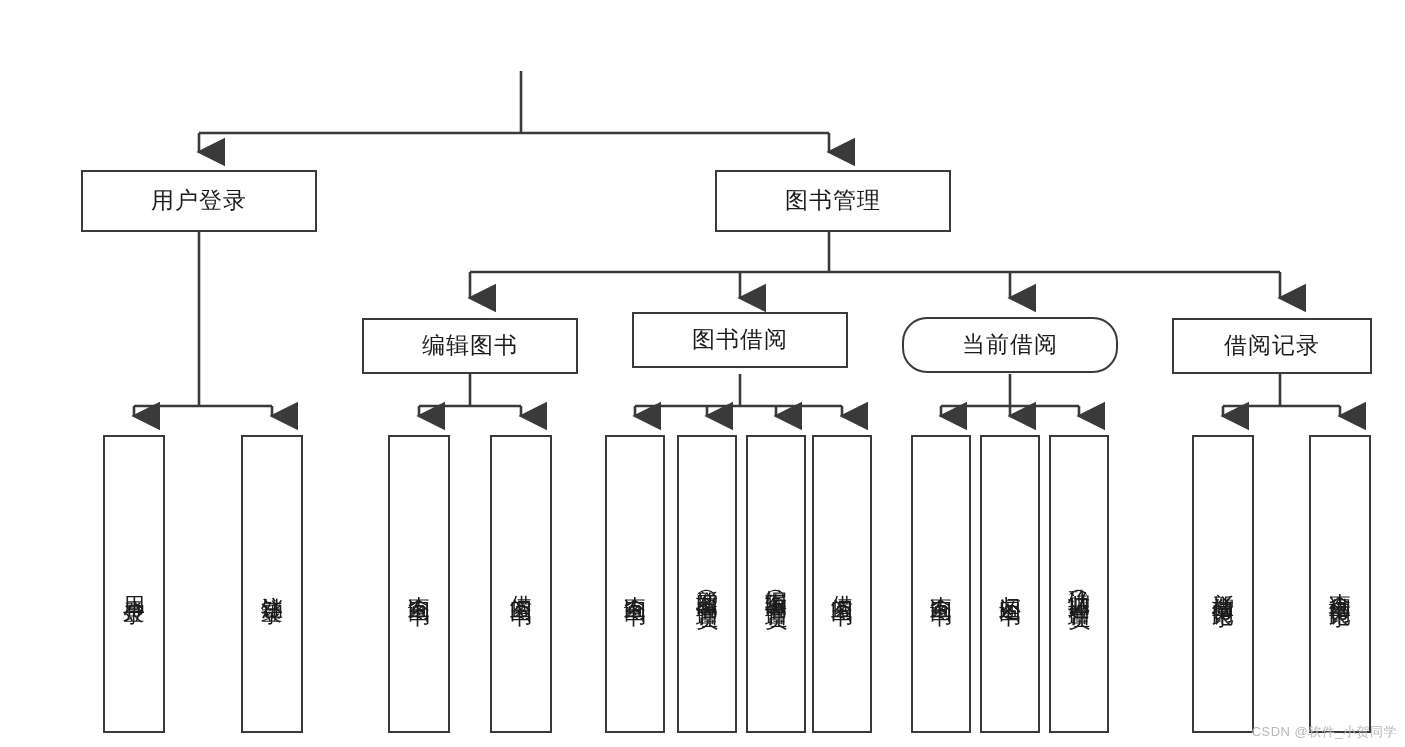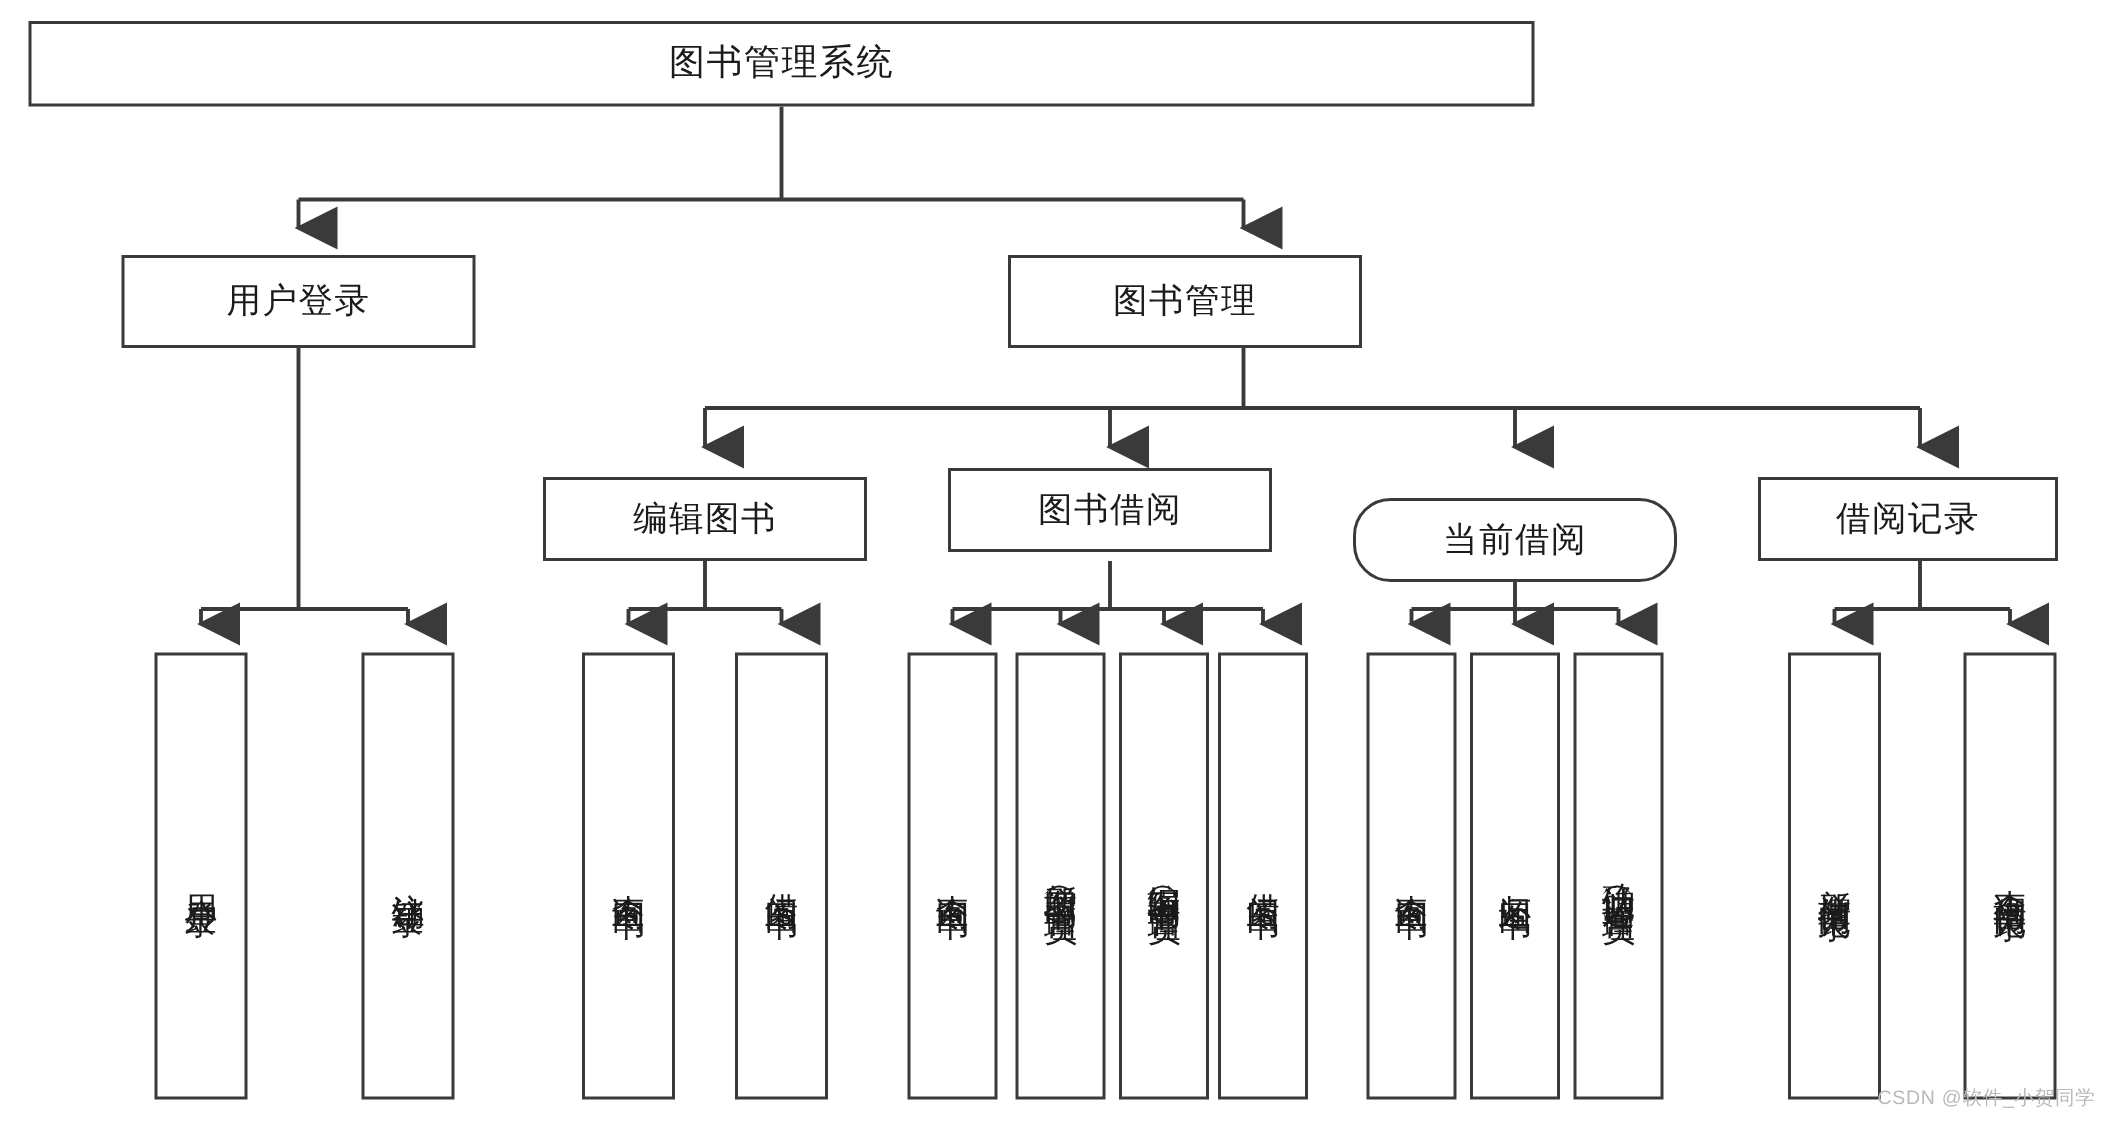--- a/index.html
+++ b/index.html
@@ -120,38 +120,35 @@
       <path d="M 1010 406 L 1010 416" marker-end="url(#arw)"></path>
       <path d="M 1079 406 L 1079 416" marker-end="url(#arw)"></path>
 
       <path d="M 1280 374 L 1280 406"></path>
       <path d="M 1223 406 L 1340 406"></path>
       <path d="M 1223 406 L 1223 416" marker-end="url(#arw)"></path>
       <path d="M 1340 406 L 1340 416" marker-end="url(#arw)"></path>
     </g>
   </svg>
 
-  <div class="node h root" style="left:19px; top:14px; width:1004px; height:57px;">
-    <span class="label">图书管理系统</span>
-  </div>
 
   <div class="node h" style="left:81px; top:170px; width:236px; height:62px;">
     <span class="label">用户登录</span>
   </div>
-  <div class="node h" style="left:672px; top:170px; width:236px; height:62px;">
+  <div class="node h" style="left:715px; top:170px; width:236px; height:62px;">
     <span class="label">图书管理</span>
   </div>
 
   <div class="node h" style="left:362px; top:318px; width:216px; height:56px;">
     <span class="label">编辑图书</span>
   </div>
   <div class="node h" style="left:632px; top:312px; width:216px; height:56px;">
     <span class="label">图书借阅</span>
   </div>
-  <div class="node h" style="left:902px; top:332px; width:216px; height:56px;border-radius:25px;">
+  <div class="node h" style="left:902px; top:317px; width:216px; height:56px;border-radius:25px;">
     <span class="label">当前借阅</span>
   </div>
   <div class="node h" style="left:1172px; top:318px; width:200px; height:56px;">
     <span class="label">借阅记录</span>
   </div>
 
   <div class="node v" style="left:103px; top:435px; width:62px; height:298px;">
     <span class="label">用户登录</span>
   </div>
   <div class="node v" style="left:241px; top:435px; width:62px; height:298px;">

